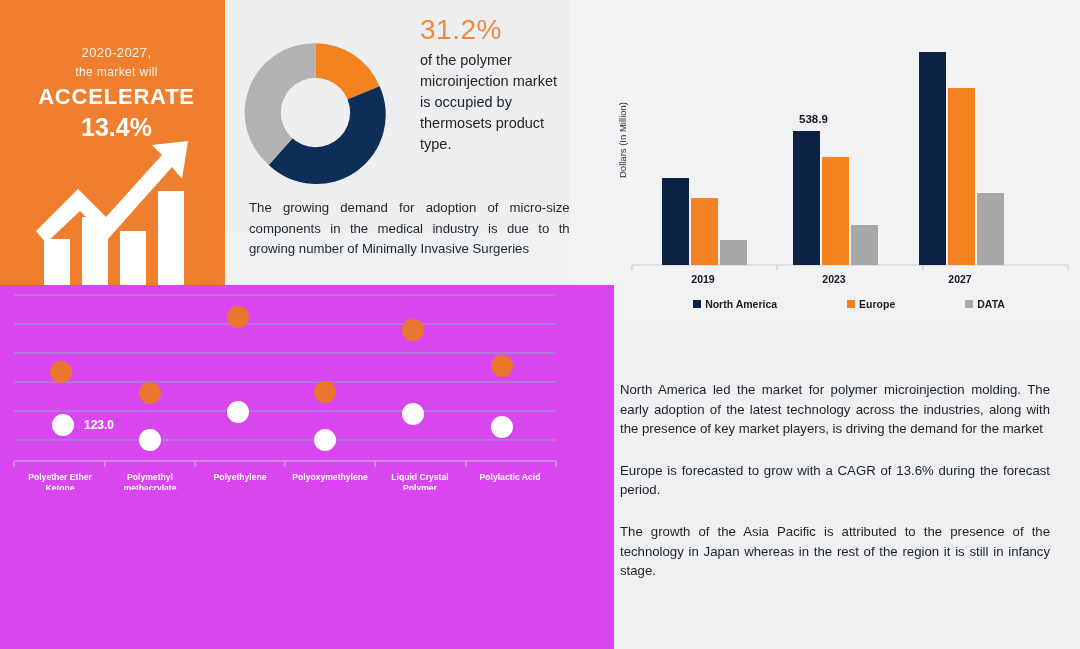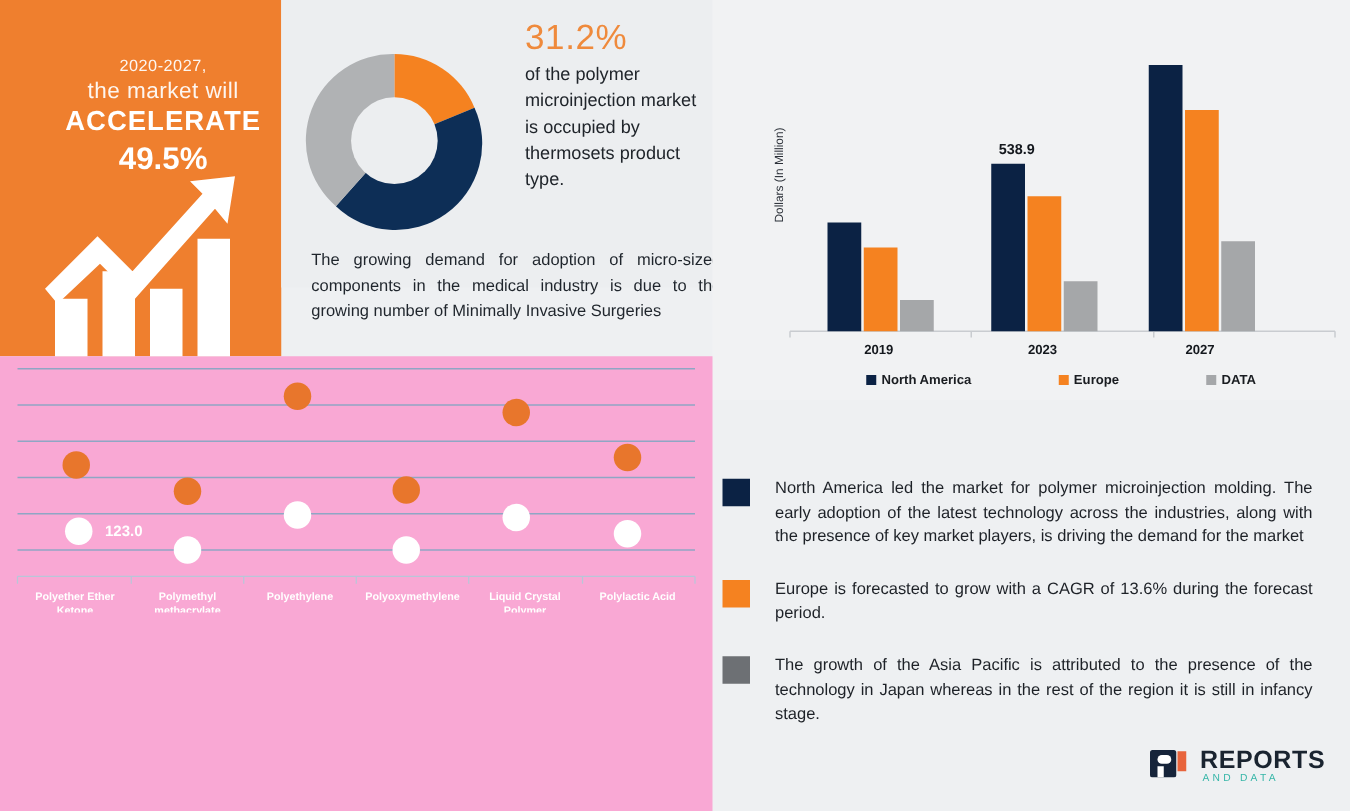--- a/index.html
+++ b/index.html
@@ -9,23 +9,23 @@
     background: #eef0f2;
     overflow: hidden;
   }
   .page { position: relative; width: 1080px; height: 649px; }
 
   
   .accel-panel {
     position: absolute; left: 0; top: 0; width: 225px; height: 285px;
     background: #ef7f2e; overflow: hidden;
   }
-  .accel-text { position: absolute; left: 18px; top: 44px; width: 225px; text-align: center; color: #fff; z-index: 3; }
+  .accel-text { position: absolute; left: 4px; top: 44px; width: 225px; text-align: center; color: #fff; z-index: 3; }
   .accel-l1 { font-size: 13px; letter-spacing: .4px; opacity: .93; line-height: 18px; }
-  .accel-l2 { font-size: 18px; letter-spacing: .4px; opacity: .93; line-height: 20px; }
+  .accel-l2 { font-size: 12px; letter-spacing: .4px; opacity: .93; line-height: 20px; }
   .accel-big { font-size: 22px; font-weight: bold; letter-spacing: .8px; line-height: 30px; }
   .accel-l4 { font-size: 13px; letter-spacing: .3px; opacity: .93; line-height: 20px; }
   .accel-cagr { font-size: 25px; font-weight: bold; line-height: 30px; }
   .accel-graphic { position: absolute; left: 30px; bottom: -4px; width: 180px; height: 150px; z-index: 1; }
 
   
   .donut-panel {
     position: absolute; left: 225px; top: 0; width: 345px; height: 230px;
     background: #eceef0;
   }
@@ -34,22 +34,22 @@
   .pct-num { font-size: 28px; color: #ef8a3c; font-weight: normal; line-height: 36px; letter-spacing: .5px; }
   .pct-desc { font-size: 14.5px; color: #20252b; line-height: 21px; margin-top: 2px; }
   .donut-note {
     position: absolute; left: 24px; top: 198px; width: 328px;
     font-size: 13.2px; color: #1f252c; line-height: 20.5px;
     text-align: justify;
   }
 
   
   .dot-panel {
-    position: absolute; left: 0; top: 285px; width: 570px; height: 364px;
-    background: #f9a8d4;
+    position: absolute; left: 0; top: 285px; width: 614px; height: 364px;
+    background: #d946ef;
   }
   .dot-chart { position: absolute; left: 0; top: 0; width: 570px; height: 205px; }
 
   
   .bar-panel { position: absolute; left: 570px; top: 0; width: 510px; height: 320px; background: #f1f2f3; }
   .bar-svg { position: absolute; left: 0; top: 0; }
   .bar-legend {
     position: absolute; left: 0; top: 298px; width: 510px;
     display: flex; justify-content: center; gap: 22px;
     font-size: 10.5px; font-weight: bold; color: #1a1d21;
@@ -87,21 +87,21 @@
         <rect x="52" y="78" width="26" height="72"></rect>
         <rect x="90" y="92" width="26" height="58"></rect>
         <rect x="128" y="52" width="26" height="98"></rect>
         <path d="M6 92 L48 50 L76 78 L132 16 L122 6 L158 2 L152 40 L142 28 L78 100 L50 72 L16 104 Z"></path>
       </g>
     </svg>
     <div class="accel-text">
       <div class="accel-l1">2020-2027,</div>
       <div class="accel-l2">the market will</div>
       <div class="accel-big">ACCELERATE</div>
-      <div class="accel-cagr">49.5%</div>
+      <div class="accel-cagr">13.4%</div>
     </div>
   </div>
 
   <div class="donut-panel">
     <svg class="donut" viewBox="0 0 100 100">
 
       <path d="M50 50 L50 8 A42 42 0 0 1 88.85 34.05 Z" fill="#f58220"></path>
 
       <path d="M50 50 L88.85 34.05 A42 42 0 0 1 21.65 81.8 Z" fill="#0d2e56"></path>
 
@@ -221,24 +221,14 @@
       <text x="330" y="195" font-size="8.6" font-weight="bold" fill="#ffffff" text-anchor="middle" font-family="Liberation Sans, sans-serif">Polyoxymethylene</text>
 
       <text x="420" y="195" font-size="8.6" font-weight="bold" fill="#ffffff" text-anchor="middle" font-family="Liberation Sans, sans-serif">Liquid Crystal</text>
       <text x="420" y="206" font-size="8.6" font-weight="bold" fill="#ffffff" text-anchor="middle" font-family="Liberation Sans, sans-serif">Polymer</text>
 
       <text x="510" y="195" font-size="8.6" font-weight="bold" fill="#ffffff" text-anchor="middle" font-family="Liberation Sans, sans-serif">Polylactic Acid</text>
     </svg>
 
   </div>
 
-  <div class="logo">
-    <svg class="logo-mark" viewBox="0 0 34 22">
-      <rect x="0" y="0" width="21" height="22" rx="2" fill="#16243a"></rect>
-      <rect x="6" y="4" width="11" height="7" rx="3.5" fill="#ffffff"></rect>
-      <rect x="6" y="13" width="5" height="9" fill="#ffffff"></rect>
-      <rect x="22" y="1" width="7" height="16" fill="#e8643c"></rect>
-    </svg>
-    <div class="logo-reports">REPORTS</div>
-    <div class="logo-and">AND DATA</div>
-  </div>
 
 </div>
 
 </body></html>

